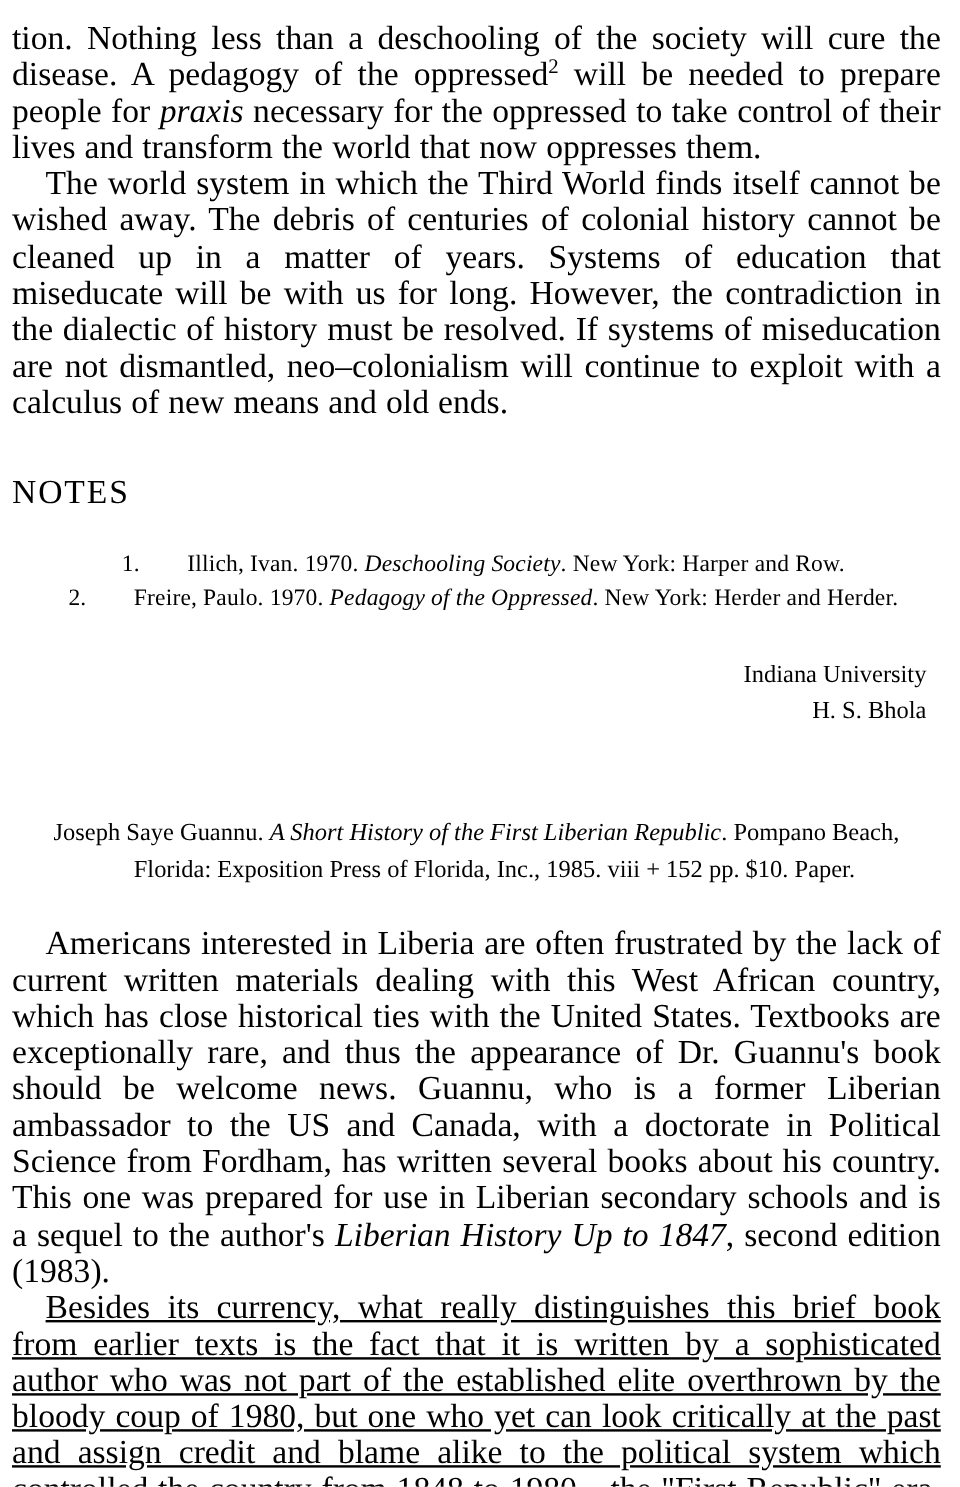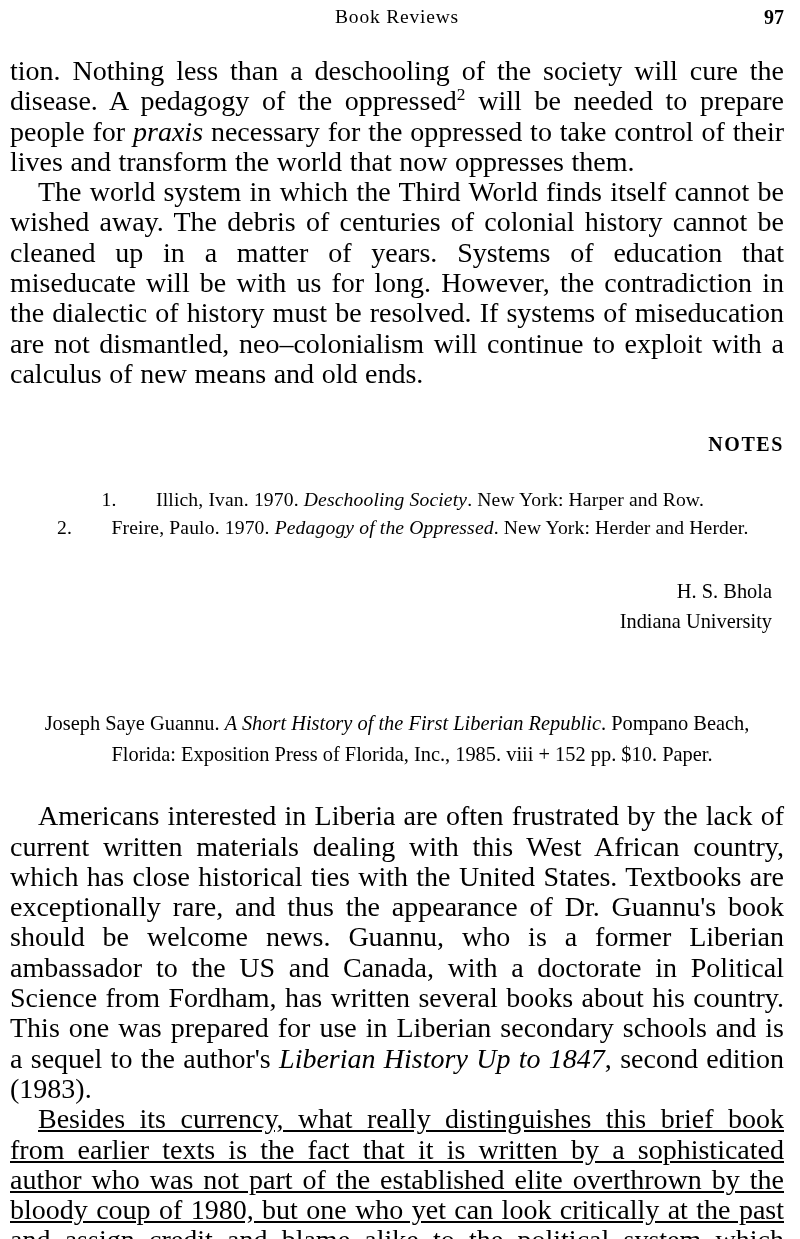--- a/index.html
+++ b/index.html
@@ -66,23 +66,23 @@
 
   i, em { font-style: italic; }
   sup {
     font-size: 0.62em;
     vertical-align: super;
     line-height: 0;
   }
 
   
   .notes-heading {
-    text-align: right;
-    font-size: 20px;
-    font-weight: bold;
+    text-align: left;
+    font-size: 28px;
+    font-weight: normal;
     letter-spacing: 1.6px;
     margin: 44px 0 0 0;
   }
   .notes-list {
     margin: 30px 0 0 0;
     padding: 0;
     list-style: none;
     text-align: center;
   }
   .notes-list li {
@@ -120,46 +120,42 @@
     text-indent: -30px;
   }
   .review-body { margin-top: 32px; }
   .review-body p.body + p.body { margin-top: 0; text-decoration: underline; }
 </style>
 </head>
 <body>
 
 <div class="page">
 
-  <div class="running-head">
-    <div class="running-head-title">Book Reviews</div>
-    <div class="running-head-folio">97</div>
-  </div>
 
   <div class="col">
 
     <div>
       <p class="body noindent"><span>tion.  Nothing less than a deschooling of the society will cure the disease.  A pedagogy of the oppressed</span><sup>2</sup><span> will be needed to prepare people for </span><i>praxis</i><span> necessary for the oppressed to take control of their lives and transform the world that now oppresses them.</span></p>
       <p class="body indent"><span>The world system in which the Third World finds itself cannot be wished away.  The debris of centuries of colonial history cannot be cleaned up in a matter of years.  Systems of education that miseducate will be with us for long.  However, the contradiction in the dialectic of history must be resolved.  If systems of miseducation are not dismantled, neo–colonialism will continue to exploit with a calculus of new means and old ends.</span></p>
     </div>
 
     <div class="notes-heading">NOTES</div>
 
     <ul class="notes-list">
       <li>
         <span class="note-num">1.</span><span><span>Illich, Ivan.  1970.  </span><i>Deschooling Society</i><span>.  New York:  Harper and Row.</span></span>
       </li>
       <li>
         <span class="note-num">2.</span><span><span>Freire, Paulo.  1970.  </span><i>Pedagogy of the Oppressed</i><span>.  New York:  Herder and Herder.</span></span>
       </li>
     </ul>
 
     <div class="signature">
+      <div>Indiana University</div>
       <div>H. S. Bhola</div>
-      <div>Indiana University</div>
     </div>
   </div>
 
   <div>
     <div class="review-head"><span>Joseph Saye Guannu. </span><i>A Short History of the First Liberian Republic</i><span>. Pompano Beach, Florida: Exposition Press of Florida, Inc., 1985. viii + 152 pp. $10. Paper.</span></div>
 
     <div class="review-body">
       <p class="body indent"><span>Americans interested in Liberia are often frustrated by the lack of current written materials dealing with this West African country, which has close historical ties with the United States.  Textbooks are exceptionally rare, and thus the appearance of Dr. Guannu's book should be welcome news.  Guannu, who is a former Liberian ambassador to the US and Canada, with a doctorate in Political Science from Fordham, has written several books about his country.  This one was prepared for use in Liberian secondary schools and is a sequel to the author's </span><i>Liberian History Up to 1847</i><span>, second edition (1983).</span></p>
       <p class="body indent"><span>Besides its currency, what really distinguishes this brief book from earlier texts is the fact that it is written by a sophisticated author who was not part of the established elite overthrown by the bloody coup of 1980, but one who yet can look critically at the past and assign credit and blame alike to the political system which controlled the country from 1848 to 1980—the "First Republic" era.  Guannu finds a great deal to fault in the succession of True Whig Party administrations, and devotes an entire chapter to an analysis of how the last True Whig administration, that of the late President William R. Tolbert, Jr. (1971-1980), started well but then bungled its way towards the coup of April 12, 1980.</span></p>
       <p class="body indent"><i>Short History</i><span> opens with a chapter looking at the history of presidential politics in Liberia, complete with brief biographies and pictures of all twenty First Republic Presidents, plus an overview of party politics.  Subsequent chapters deal with foreign relations, territorial expansion and encroachments, plus one on the economy and education.  After pointing out the deficiencies of previous historical accounts of Liberia (which often ig-</span></p>

